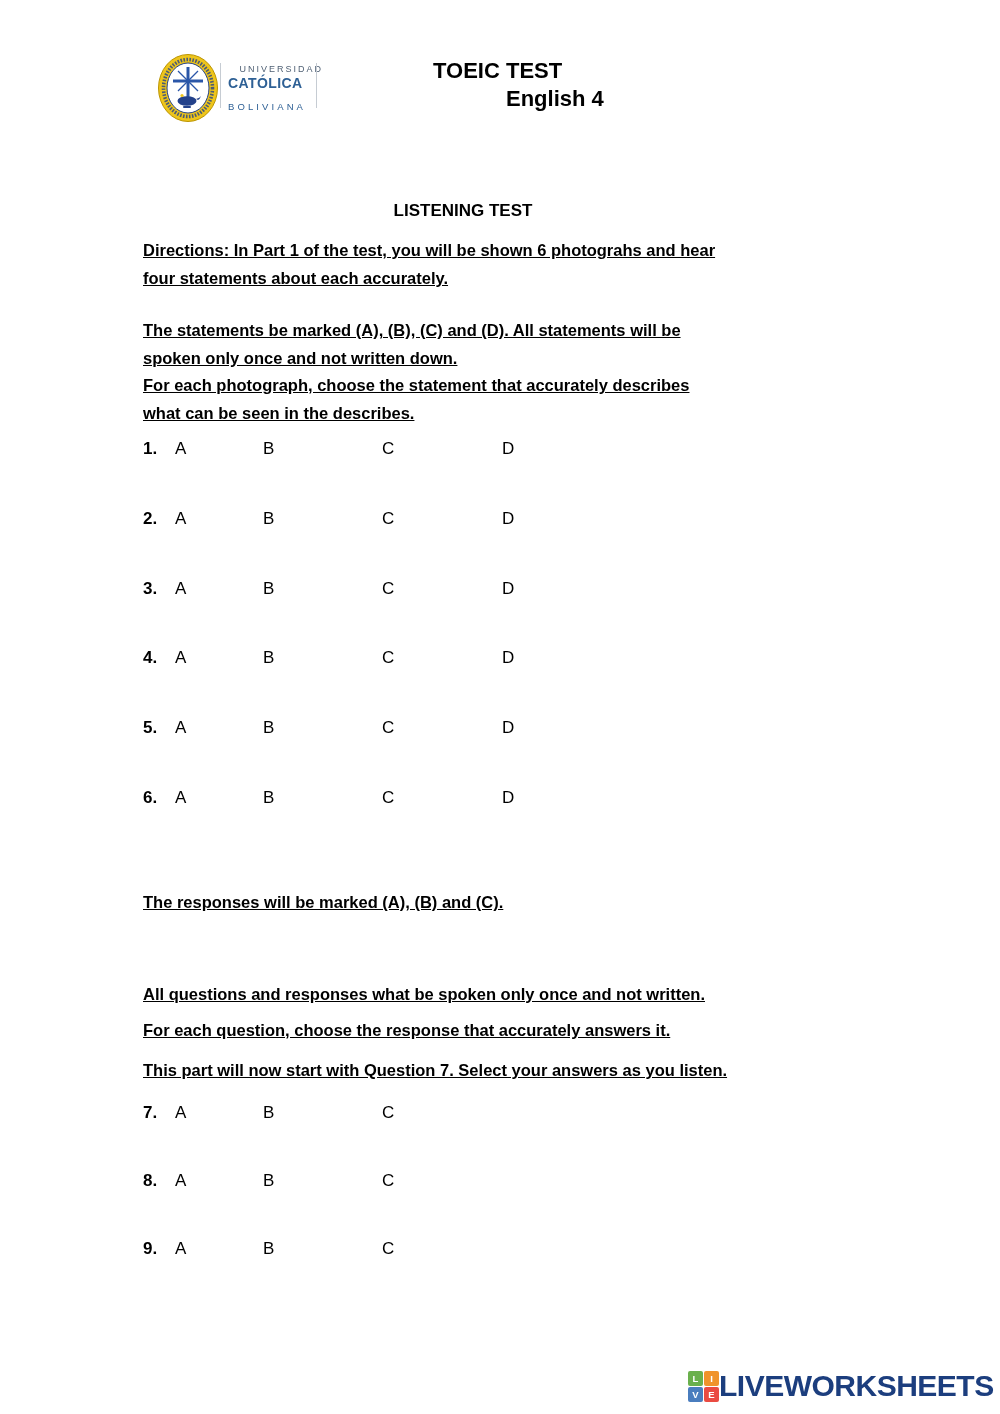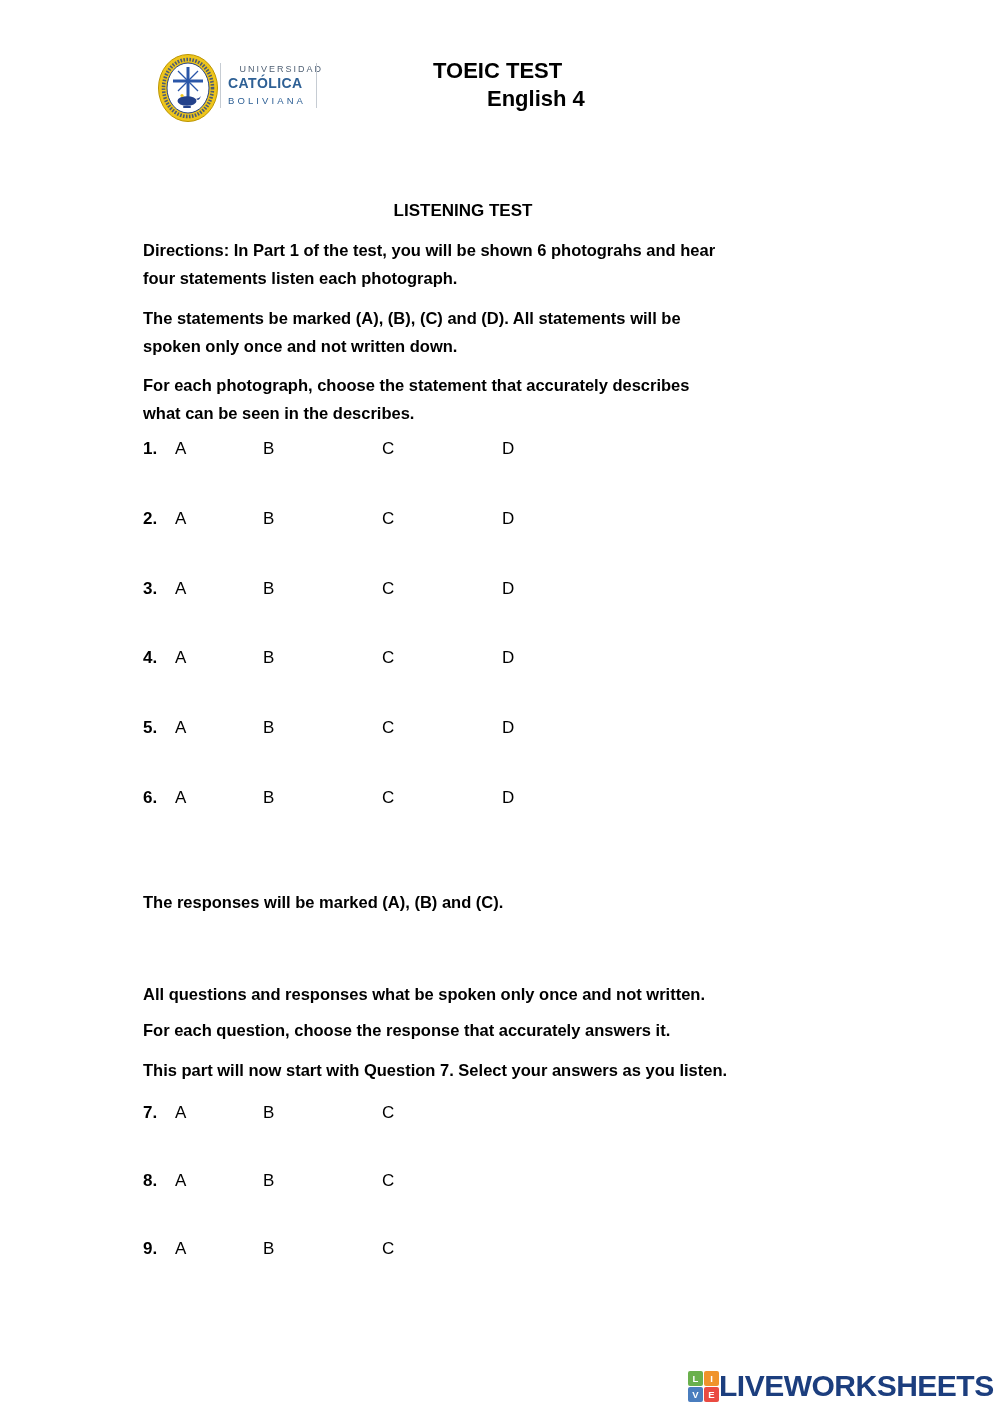--- a/index.html
+++ b/index.html
@@ -9,28 +9,28 @@
     font-family:"Liberation Sans", sans-serif; color:#000; overflow:hidden;
   }
   
   .emblem { position:absolute; left:158px; top:54px; width:60px; height:68px; }
   .hdr-div { position:absolute; width:1px; background:#c6ccd3; }
   .div-left { left:220px; top:63px; height:45px; }
   .div-right { left:316px; top:63px; height:45px; }
   .univ-text { position:absolute; left:228px; top:64px; width:95px; white-space:nowrap; }
   .u-top  { font-size:9px;  letter-spacing:2.0px; color:#4e5f73; font-weight:500;text-align:right; }
   .u-main { font-size:14px; letter-spacing:0.4px; color:#2e6095; font-weight:bold; margin-top:1px; }
-  .u-bottom { font-size:9.5px; letter-spacing:3.1px; color:#2e6095; margin-top:4px; }
+  .u-bottom { font-size:9.5px; letter-spacing:3.1px; color:#2e6095; margin-top:10px; }
   .title-1 { position:absolute; left:433px; top:58px;  font-size:22px; font-weight:bold; white-space:nowrap; }
-  .title-2 { position:absolute; left:487px; top:86px;  font-size:22px; font-weight:bold; white-space:nowrap; }
+  .title-2 { position:absolute; left:506px; top:86px;  font-size:22px; font-weight:bold; white-space:nowrap; }
   
   .lt-heading { position:absolute; left:143px; top:201px; width:640px; text-align:center;
                 font-size:17px; font-weight:bold; }
   .para { position:absolute; left:143px; width:780px; font-size:16.5px; font-weight:bold;
-          line-height:28px; }
+          line-height:28px;text-decoration:underline; }
   .para div { white-space:nowrap; }
   .qrow { position:absolute; left:143px; width:440px; height:22px; font-size:17px; }
   .qrow span { position:absolute; top:0; }
   .qnum { left:0; font-weight:bold; }
   .opt { font-weight:normal; cursor:pointer; }
   .opt-a { left:32px; }
   .opt-b { left:120px; }
   .opt-c { left:239px; }
   .opt-d { left:359px; }
   
@@ -78,23 +78,23 @@
     <div class="u-bottom">BOLIVIANA</div>
   </div>
   <span class="hdr-div div-right"></span>
   <div class="title-1">TOEIC TEST</div>
   <div class="title-2">English 4</div>
 
   <div class="lt-heading">LISTENING TEST</div>
 
   <div class="para" style="top:236px">
     <div>Directions: In Part 1 of the test, you will be shown 6 photograhs and hear</div>
-    <div>four statements listen each photograph.</div>
+    <div>four statements about each accurately.</div>
   </div>
-  <div class="para" style="top:304px">
+  <div class="para" style="top:316px">
     <div>The statements be marked (A), (B), (C) and (D). All statements will be</div>
     <div>spoken only once and not written down.</div>
   </div>
   <div class="para" style="top:371px">
     <div>For each photograph, choose the statement that accurately describes</div>
     <div>what can be seen in the describes.</div>
   </div>
 
   <div class="qrow" style="top:439px">
     <span class="qnum">1.</span>

